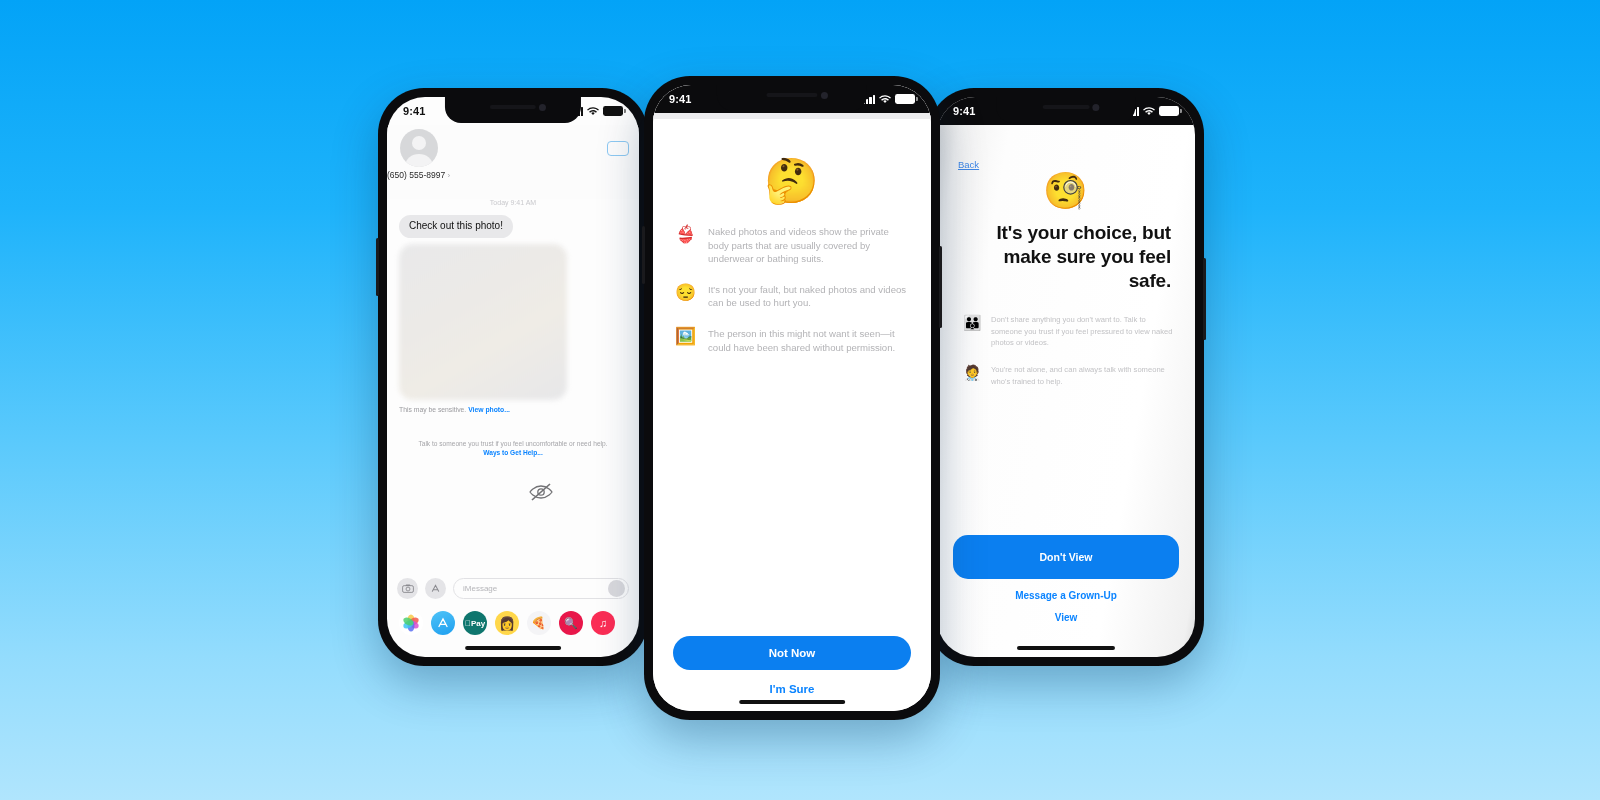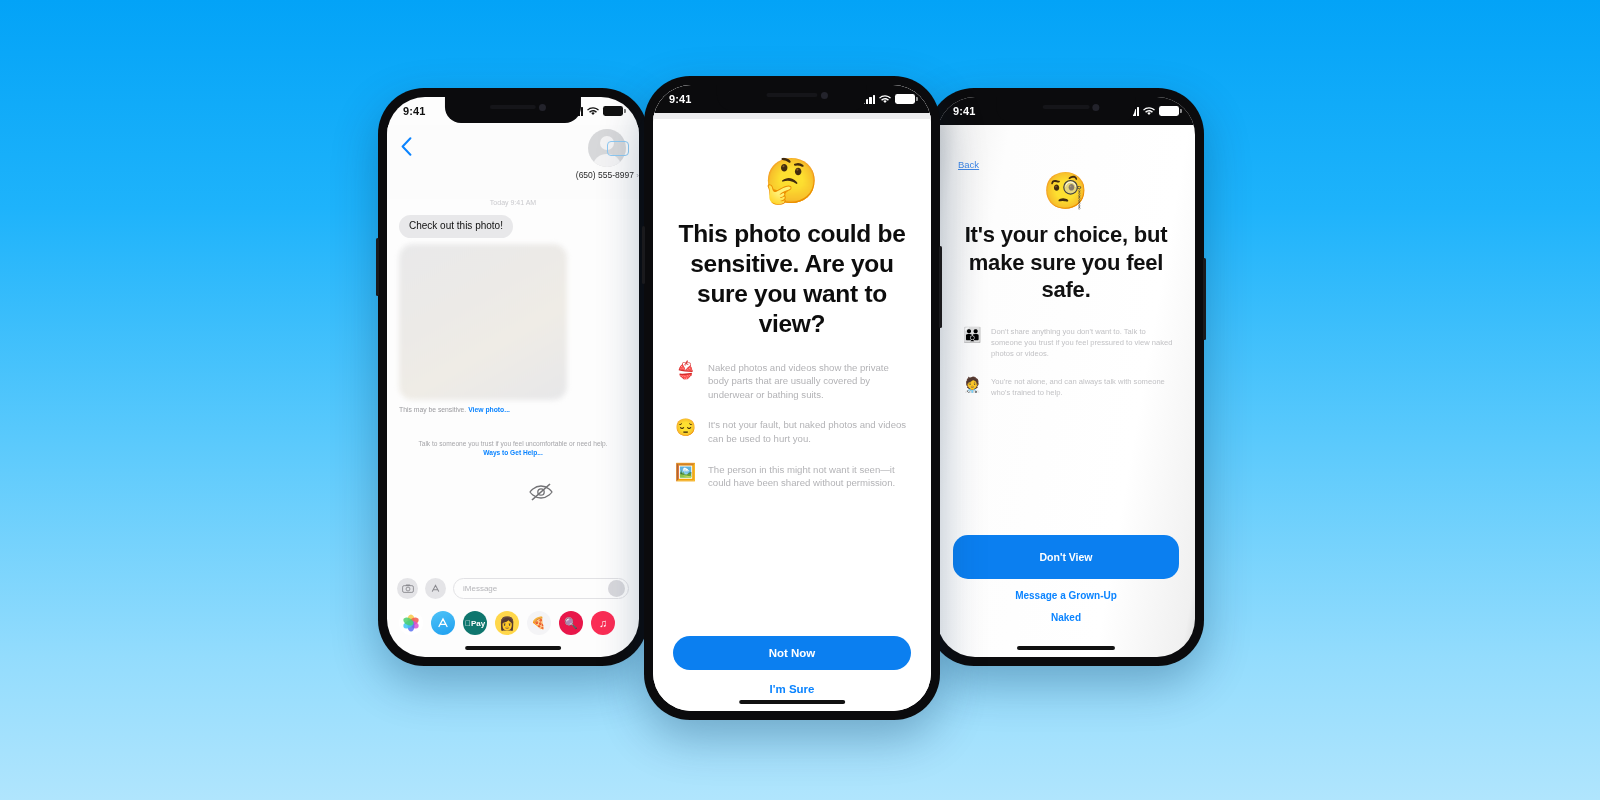--- a/index.html
+++ b/index.html
@@ -147,21 +147,21 @@
   }
   #phone-left .screen { background: #fdfdfd; }
 
   .msg-nav {
     position: absolute;
     top: 28px; left: 0; right: 0;
     height: 74px;
     background: rgba(252,252,252,0.96);
     display: flex;
     align-items: flex-start;
-    justify-content: flex-end;
+    justify-content: flex-start;
     padding-top: 4px;
   }
   .back-chevron {
     position: absolute;
     left: 14px; top: 12px;
     width: 11px; height: 19px;
     color: #0b84ff;
   }
   .facetime-btn {
     position: absolute;
@@ -453,22 +453,22 @@
     filter: blur(0.25px);
     margin-left: 7px;
   }
   .r-emoji {
     text-align: center;
     font-size: 36px;
     margin-top: 76px;
     line-height: 1;
   }
   .r-title {
-    text-align: center;
-    font-size: 22px;
+    text-align: right;
+    font-size: 19px;
     font-weight: bold;
     color: #111;
     line-height: 1.25;
     margin-top: 12px;
     padding: 0 24px;
     letter-spacing: -0.2px;
   }
   .r-bullets {
     margin-top: 22px;
     padding: 0 18px 0 26px;
@@ -630,21 +630,20 @@
               </svg>
           </span>
           <span class="batt"></span>
         </span>
       </div>
 
       <div class="sheet">
         <div class="sheet-grabber"></div>
 
         <div class="sheet-emoji">🤔</div>
-        <h1 class="sheet-title">This photo could be sensitive. Are you sure you want to view?</h1>
 
         <div class="bullets">
           <div class="bullet">
             <span class="bullet-emoji">👙</span>
             <span class="bullet-text">Naked photos and videos show the private body parts that are usually covered by underwear or bathing suits.</span>
           </div>
           <div class="bullet">
             <span class="bullet-emoji">😔</span>
             <span class="bullet-text">It's not your fault, but naked photos and videos can be used to hurt you.</span>
           </div>
@@ -702,20 +701,20 @@
         </div>
         <div class="r-bullet">
           <span class="r-bullet-emoji">🧑‍⚕️</span>
           <span class="r-bullet-text">You're not alone, and can always talk with someone who's trained to help.</span>
         </div>
       </div>
 
       <div class="r-actions">
         <button class="btn-primary">Don't View</button>
         <button class="btn-link">Message a Grown-Up</button>
-        <button class="btn-link">Naked</button>
+        <button class="btn-link">View</button>
       </div>
 
       <div class="home-indicator"></div>
     </div>
   </div>
 
 </div>
 
 </body></html>

